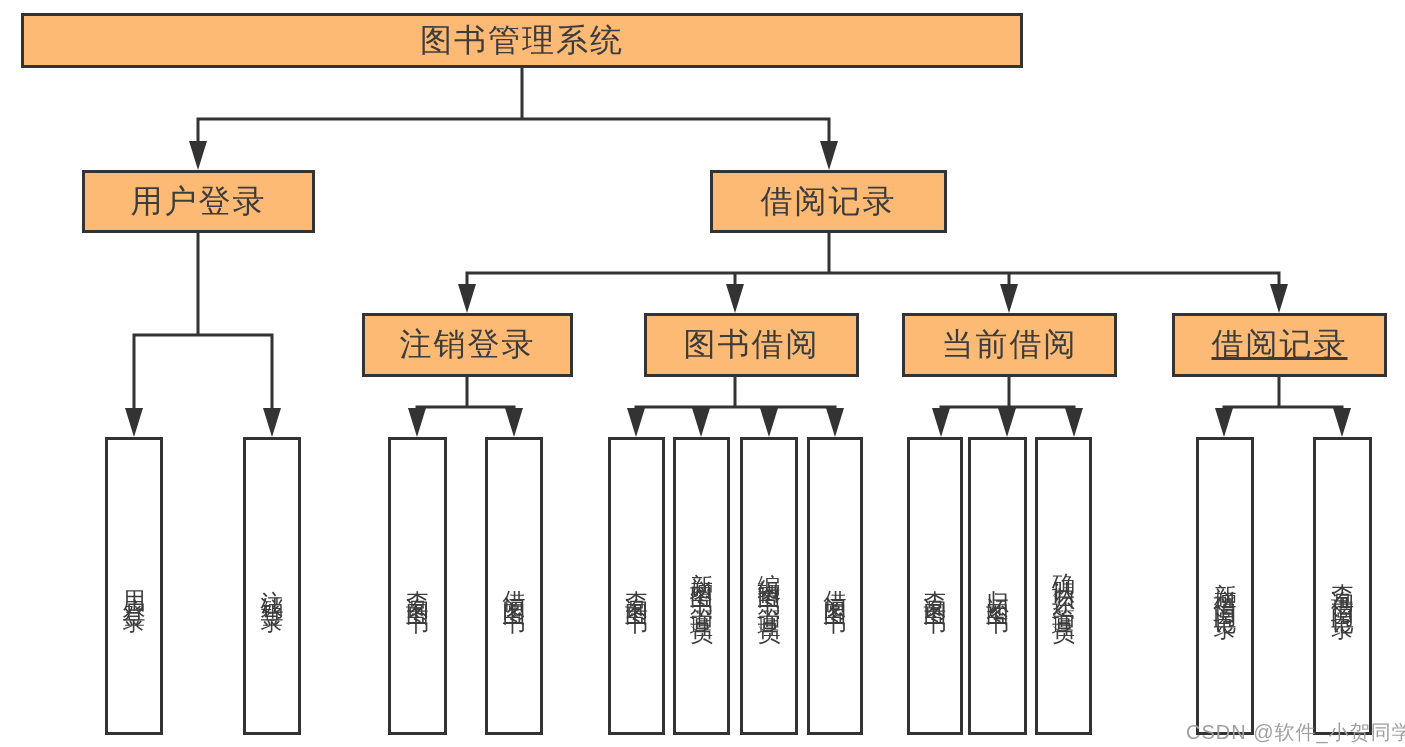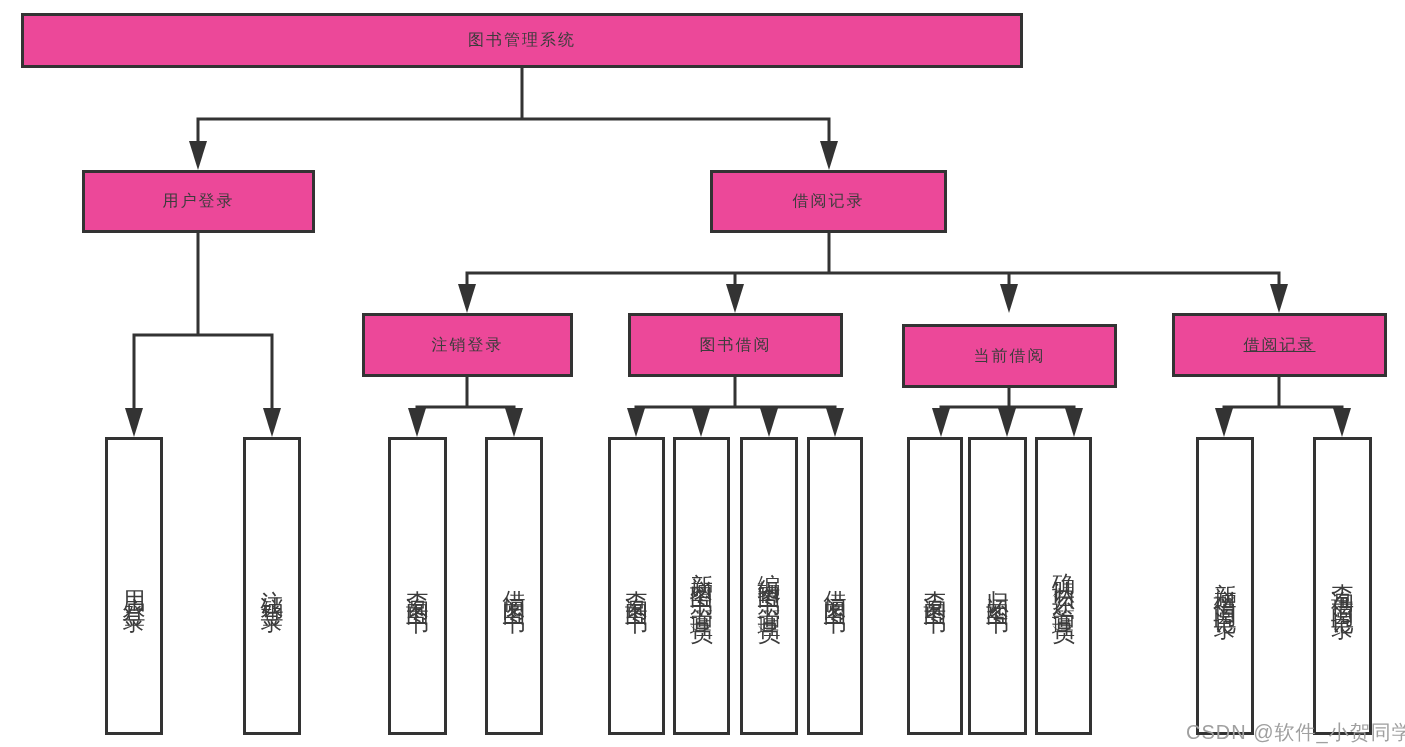--- a/index.html
+++ b/index.html
@@ -3,23 +3,23 @@
 <meta charset="utf-8">
 <style>
   html,body{margin:0;padding:0;background:#fff;}
   #stage{
     position:relative;width:1405px;height:747px;background:#ffffff;overflow:hidden;
     font-family:"Liberation Sans", sans-serif;
   }
   #wires{position:absolute;left:0;top:0;z-index:0;}
   .hbox{
     position:absolute;box-sizing:border-box;z-index:1;
-    border:3px solid #333333;background:#ec4899;
+    border:3px solid #333333;background:#fdba74;
     display:flex;align-items:center;justify-content:center;
-    font-size:16px;color:#3c3c3c;letter-spacing:2px;white-space:nowrap;
+    font-size:32px;color:#3c3c3c;letter-spacing:2px;white-space:nowrap;
   }
   .vbox{
     position:absolute;box-sizing:border-box;z-index:1;top:437px;height:298px;
     border:3px solid #333333;background:#ffffff;
     display:flex;align-items:center;justify-content:center;
   }
   .vtext{
     writing-mode:vertical-rl;text-orientation:mixed;
     font-size:23px;letter-spacing:7px;line-height:1;color:#3c3c3c;white-space:nowrap;
   }
@@ -83,24 +83,24 @@
   <div class="hbox" style="left:82px;top:170px;width:233px;height:63px;">
     <span>用户登录</span>
   </div>
   <div class="hbox" style="left:710px;top:170px;width:237px;height:63px;">
     <span>借阅记录</span>
   </div>
 
   <div class="hbox" style="left:362px;top:313px;width:211px;height:64px;">
     <span>注销登录</span>
   </div>
-  <div class="hbox" style="left:628px;top:313px;width:215px;height:64px;">
+  <div class="hbox" style="left:644px;top:313px;width:215px;height:64px;">
     <span>图书借阅</span>
   </div>
-  <div class="hbox" style="left:902px;top:313px;width:215px;height:64px;margin-top:11px;">
+  <div class="hbox" style="left:902px;top:313px;width:215px;height:64px;">
     <span>当前借阅</span>
   </div>
   <div class="hbox" style="left:1172px;top:313px;width:215px;height:64px;text-decoration:underline;">
     <span>借阅记录</span>
   </div>
 
   <div class="vbox" style="left:105px;width:58px;">
     <span class="vtext">用户登录</span>
   </div>
   <div class="vbox" style="left:243px;width:58px;">

